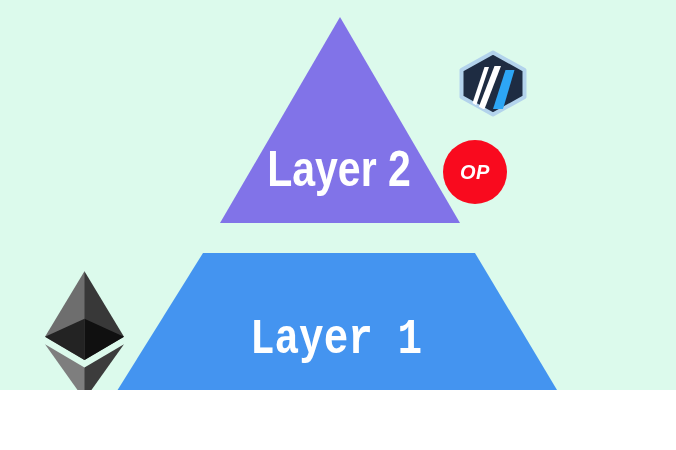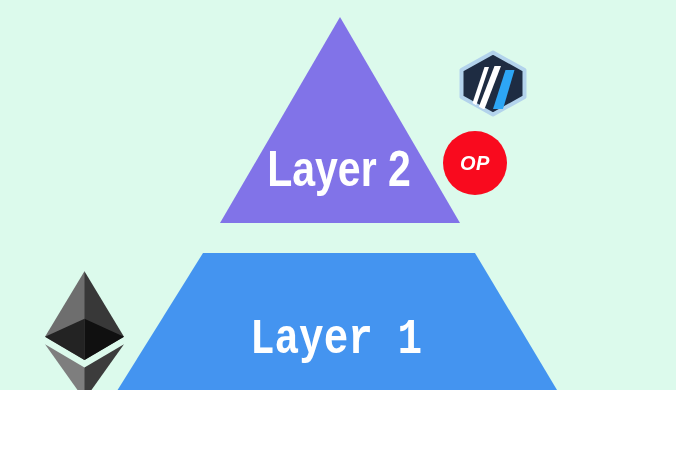--- a/index.html
+++ b/index.html
@@ -4,21 +4,21 @@
 <style>
   html,body{margin:0;padding:0;}
   .canvas{position:relative;width:676px;height:390px;background:#dcfaec;overflow:hidden;font-family:"Liberation Sans",sans-serif;}
   .shape-svg{position:absolute;left:0;top:0;}
   .layer-label{position:absolute;color:#ffffff;font-weight:bold;font-size:50px;line-height:50px;white-space:nowrap;transform:translateX(-50%);}
   .squeeze{display:inline-block;transform:scaleX(0.82);transform-origin:50% 50%;}
   #label-l2{left:339px;top:144px;}
   #label-l1{left:336px;top:315px;font-family:Liberation Mono, monospace;}
   .eth{position:absolute;left:45px;top:271px;width:79px;height:129px;}
   .arb{position:absolute;left:458px;top:50px;width:70px;height:67px;}
-  .op{position:absolute;left:443px;top:131px;width:64px;height:64px;border-radius:50%;background:#f90a1e;display:flex;align-items:center;justify-content:center;}
+  .op{position:absolute;left:443px;top:140px;width:64px;height:64px;border-radius:50%;background:#f90a1e;display:flex;align-items:center;justify-content:center;}
   .op-text{color:#ffffff;font-weight:bold;font-style:italic;font-size:20px;letter-spacing:0.5px;}
 </style>
 </head>
 <body>
 
 <div class="canvas">
 
   <svg class="shape-svg" width="676" height="450" viewBox="0 0 676 450">
     <polygon points="340,17 460,223 220,223" fill="#8173e8"></polygon>
     <polygon points="203,253 475,253 572,415 102,415" fill="#4494f0"></polygon>

